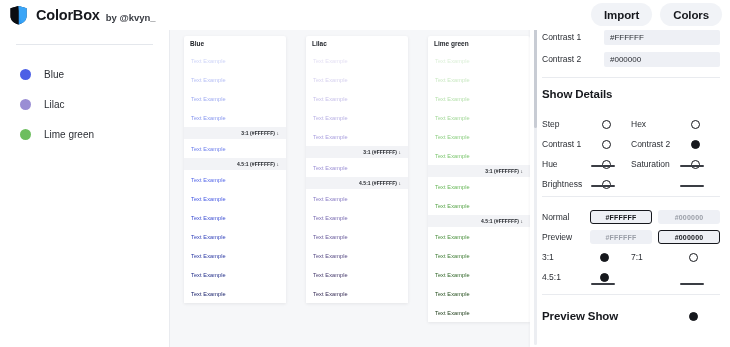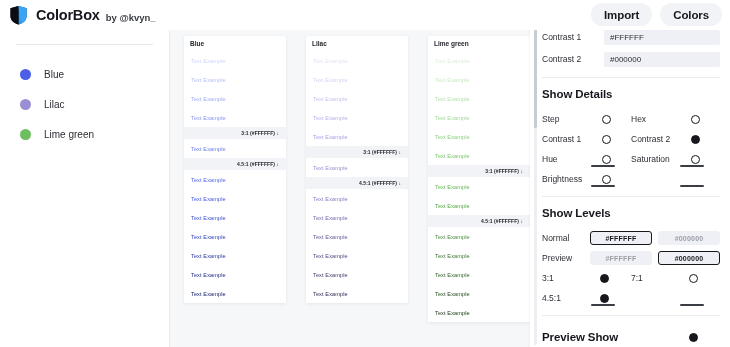--- a/index.html
+++ b/index.html
@@ -94,21 +94,21 @@
   .fld-label { width: 62px; font-size: 8.5px; color:#2b2e34; flex:none; }
   .fld-input {
     flex:1; height: 15px; background:#eef0f5; border:none; border-radius:2px;
     font-size: 8px; color:#2b2e34; padding-left: 6px;
     font-family:"Liberation Sans", sans-serif;
   }
   .panel-rule { height:1px; background:#e9ebef; margin: 7px 0 10px 0; }
   .section-head { font-size: 11.5px; font-weight: 700; color:#16181d; margin-bottom: 9px; letter-spacing:-0.1px; }
 
   .opt-grid { display:grid; grid-template-columns: 1fr 1fr; }
-  .opt-cell { display:flex; align-items:center; height: 20px; position: relative; }
+  .opt-cell { display:flex; align-items:flex-end; height: 20px; position: relative; }
   .opt-label { font-size: 8.5px; color:#2b2e34; flex:1; }
   .radio {
     width: 9px; height: 9px; border-radius:50%; border: 1.4px solid #16181d;
     background: #ffffff; flex:none; margin-right: 22px; cursor:pointer;
   }
   .radio.on { background:#16181d; }
   .opt-cell .radio { margin-right: 20px; }
   .slider-line { position:absolute; right: 16px; bottom: 2px; width: 24px; height: 2px; background:#3a3d44; border-radius:1px; }
 
   .lvl-row { display:flex; align-items:center; height: 20px; }
@@ -371,21 +371,20 @@
             <span class="radio"></span>
             <span class="slider-line"></span>
           </div>
           <div class="opt-cell">
             <span class="slider-line"></span>
           </div>
         </div>
 
       <div class="panel-rule"></div>
 
-      <div class="section-head">Show Levels</div>
 
       <div class="lvl-row">
         <span class="lvl-label">Normal</span>
         <div class="lvl-btns">
           <div class="hexbtn sel">#FFFFFF</div>
           <div class="hexbtn">#000000</div>
         </div>
       </div>
       <div class="lvl-row">
         <span class="lvl-label">Preview</span>

